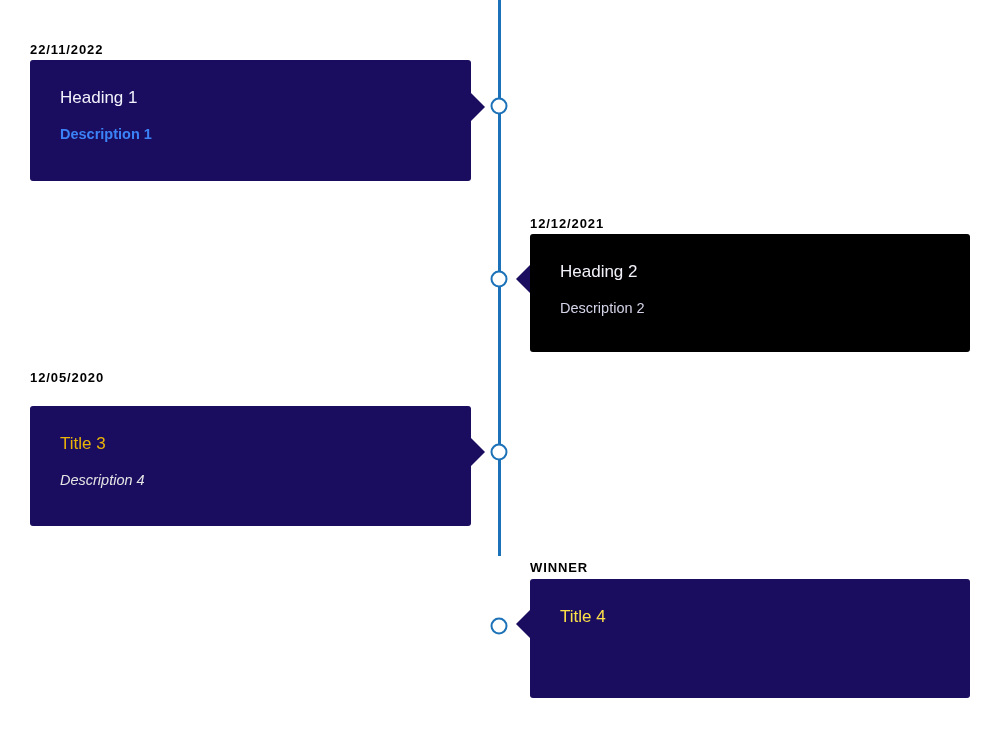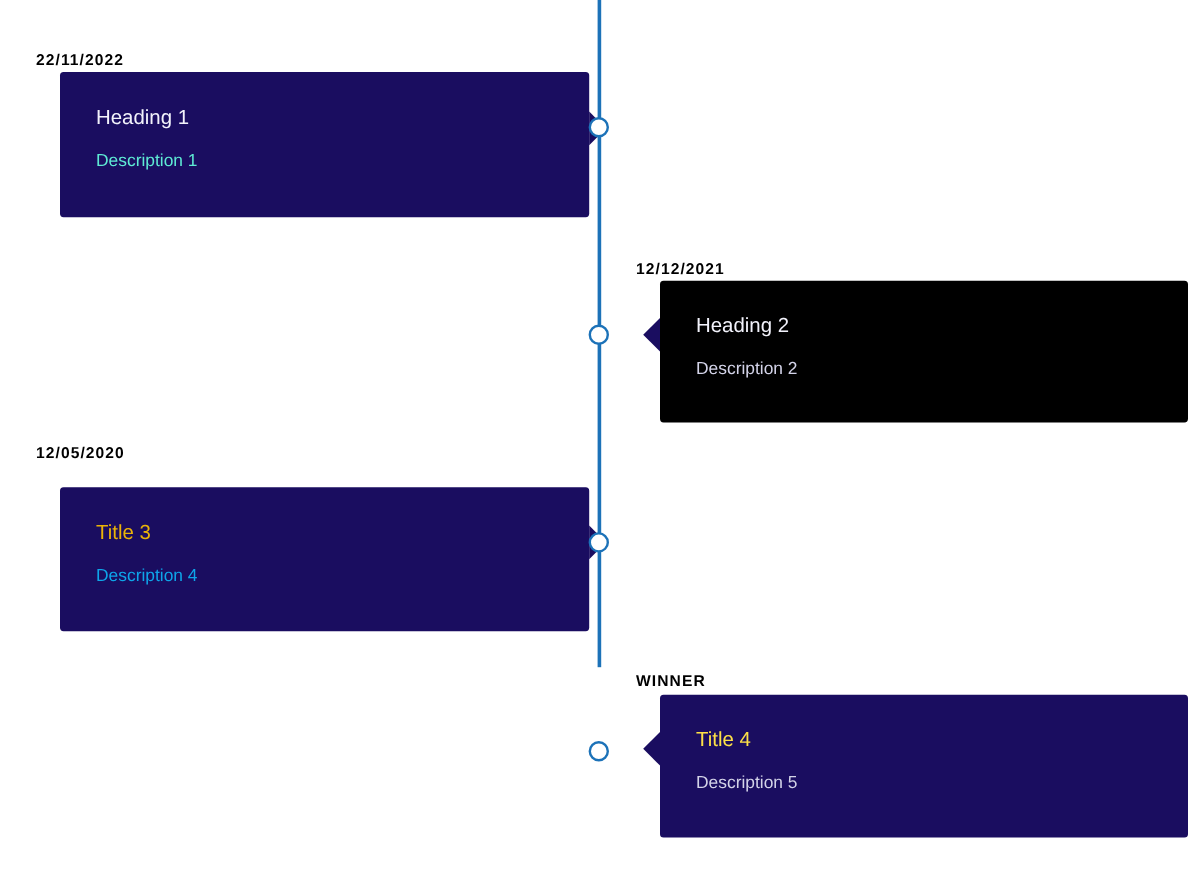--- a/index.html
+++ b/index.html
@@ -52,21 +52,20 @@
     white-space: nowrap;
   }
 
   
   .entry-card {
     position: absolute;
     background: #1a0d60;
     border-radius: 3px;
     box-sizing: border-box;
     padding: 28px 30px 30px 30px;
-    margin-left: 20px;
   }
 
   .entry-card .card-heading {
     font-size: 17px;
     font-weight: normal;
     color: #f2f2fb;
     line-height: 1.2;
     margin: 0 0 18px 0;
   }
 
@@ -98,39 +97,38 @@
 </head>
 <body>
 
 <div id="timeline">
   <div class="axis-line" style="left: 498px; background: rgb(28, 114, 184);"></div>
   <div id="entries-root">
       <div class="entry-label" style="left: 30px; top: 42px;">22/11/2022</div>
       <div class="entry-card" style="left: 30px; top: 60px; width: 441px; height: 121px; background: rgb(26, 13, 96);">
         <div class="card-notch point-right" style="top: 33px;"></div>
         <div class="card-heading" style="color: rgb(242, 242, 251);">Heading 1</div>
-        <div class="card-description" style="color: #5eead4;">Description 1</div>
+        <div class="card-description" style="color: #3b82f6; font-weight: bold;">Description 1</div>
       </div>
       <div class="entry-label" style="left: 530px; top: 216px;">12/12/2021</div>
       <div class="entry-card" style="left: 530px; top: 234px; width: 440px; height: 118px; background: #000000;">
         <div class="card-notch point-left" style="top: 31px;"></div>
         <div class="card-heading" style="color: rgb(242, 242, 251);">Heading 2</div>
         <div class="card-description" style="color: rgb(211, 211, 232);">Description 2</div>
       </div>
       <div class="entry-label" style="left: 30px; top: 370px;">12/05/2020</div>
       <div class="entry-card" style="left: 30px; top: 406px; width: 441px; height: 120px; background: rgb(26, 13, 96);">
         <div class="card-notch point-right" style="top: 32px;"></div>
         <div class="card-heading" style="color: #eab308;">Title 3</div>
-        <div class="card-description" style="color: #0ea5e9;">Description 4</div>
+        <div class="card-description" style="color: #e5e5e5; font-style: italic;">Description 4</div>
       </div>
       <div class="entry-label" style="left: 530px; top: 560px;">WINNER</div>
       <div class="entry-card" style="left: 530px; top: 579px; width: 440px; height: 119px; background: rgb(26, 13, 96);">
         <div class="card-notch point-left" style="top: 31px;"></div>
         <div class="card-heading" style="color: #fde047;">Title 4</div>
-        <div class="card-description" style="color: rgb(211, 211, 232);">Description 5</div>
       </div>
     </div>
   <div id="markers-root">
       <div class="node-marker" style="left: 499px; top: 106px; background: rgb(255, 255, 255); border-color: rgb(28, 114, 184);"></div>
       <div class="node-marker" style="left: 499px; top: 279px; background: rgb(255, 255, 255); border-color: rgb(28, 114, 184);"></div>
       <div class="node-marker" style="left: 499px; top: 452px; background: rgb(255, 255, 255); border-color: rgb(28, 114, 184);"></div>
       <div class="node-marker" style="left: 499px; top: 626px; background: rgb(255, 255, 255); border-color: rgb(28, 114, 184);"></div>
     </div>
 </div>
 

